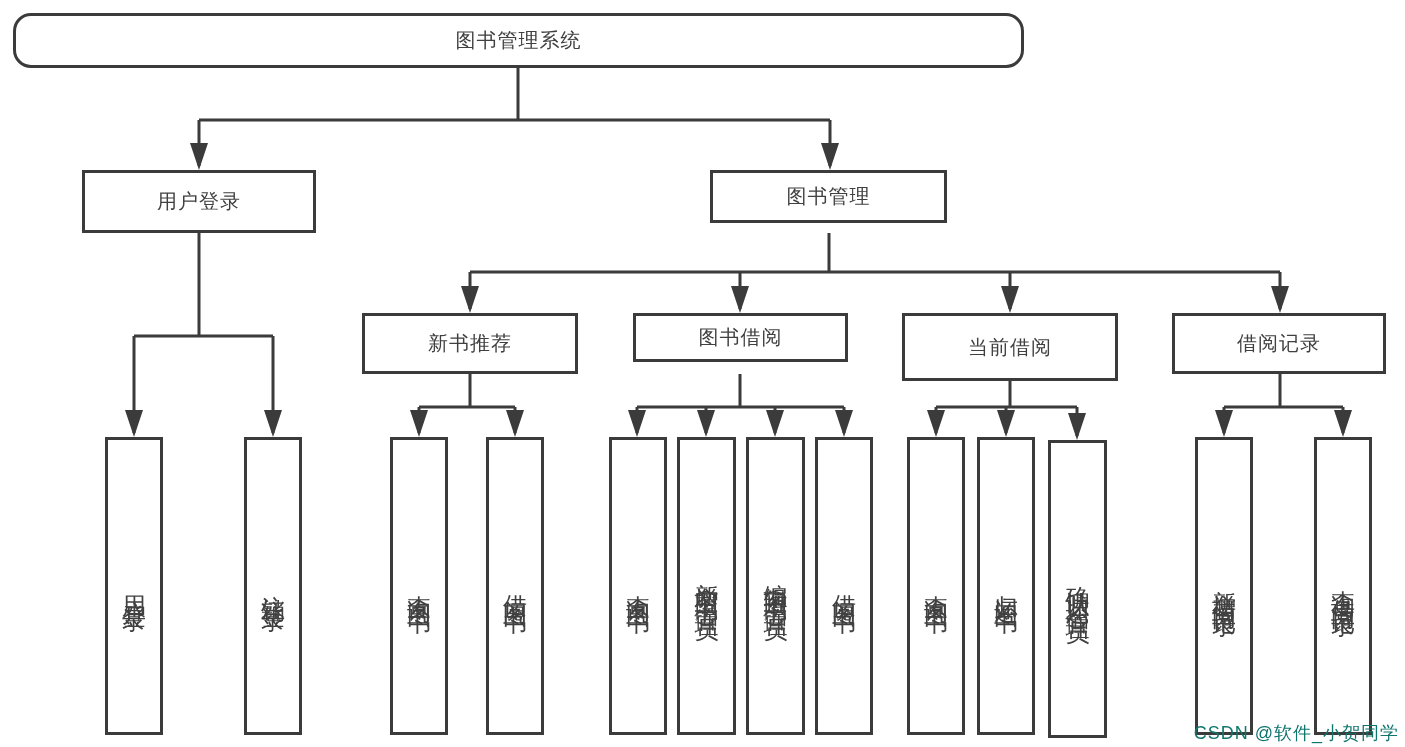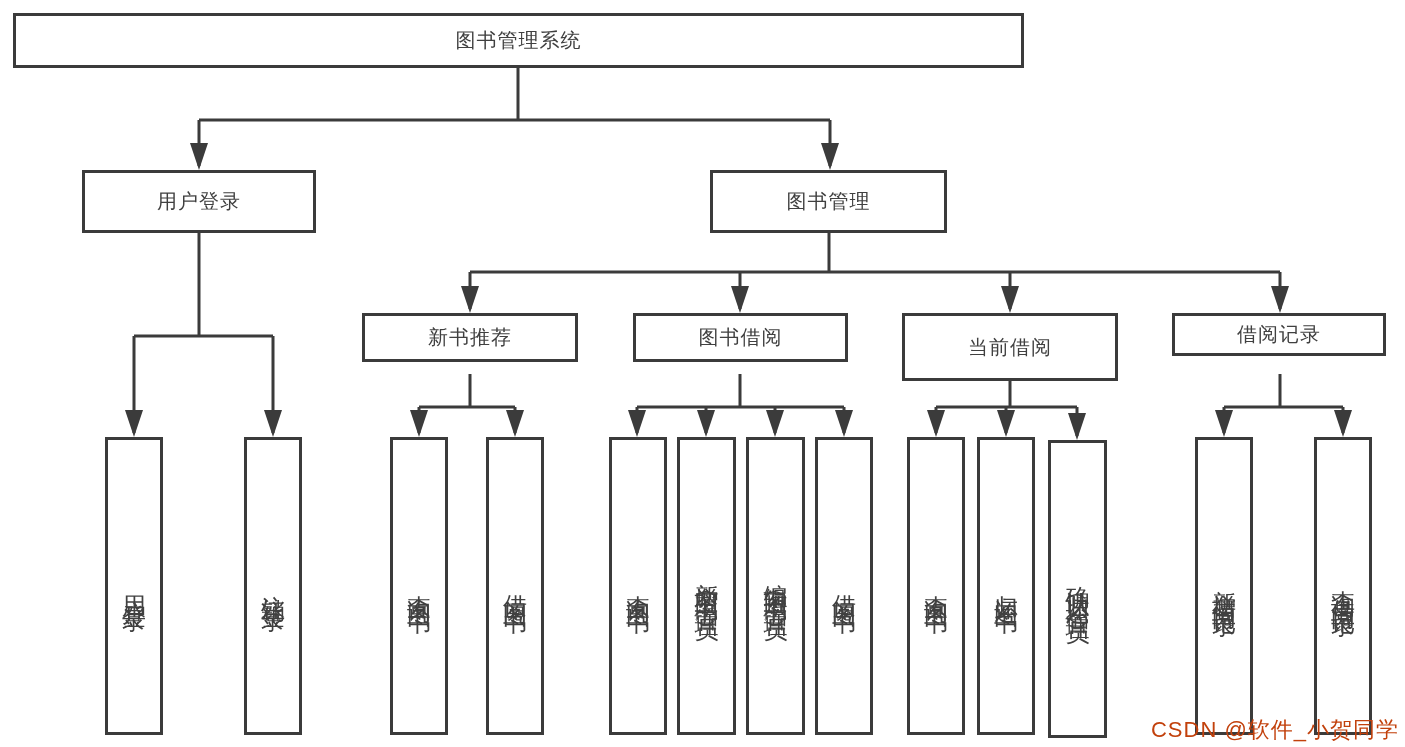--- a/index.html
+++ b/index.html
@@ -25,22 +25,22 @@
     text-orientation:mixed;
     font-size:24px;
     letter-spacing:5px;
     line-height:1.0;
     color:#404040;
     white-space:nowrap;
   }
   .watermark{
     position:absolute;
     right:6px;bottom:2px;
-    font-size:22px;
-    color:#c2410c;
+    font-size:18px;
+    color:#0f766e;
     letter-spacing:1px;
     pointer-events:none;
   }
 </style>
 </head>
 <body>
 
 <div class="canvas">
 
   <svg class="wires" viewBox="0 0 1405 747" xmlns="http://www.w3.org/2000/svg">
@@ -76,41 +76,41 @@
       <polygon points="766,410 784,410 775,437"></polygon>
       <polygon points="835,410 853,410 844,437"></polygon>
       <polygon points="927,410 945,410 936,437"></polygon>
       <polygon points="997,410 1015,410 1006,437"></polygon>
       <polygon points="1068,413 1086,413 1077,440"></polygon>
       <polygon points="1215,410 1233,410 1224,437"></polygon>
       <polygon points="1334,410 1352,410 1343,437"></polygon>
     </g>
   </svg>
 
-  <div class="node hnode" style="left:13px;top:13px;width:1011px;height:55px;">
+  <div class="node hnode" style="left:13px;top:13px;width:1011px;height:55px;border-radius:18px;">
     <span>图书管理系统</span>
   </div>
 
   <div class="node hnode" style="left:82px;top:170px;width:234px;height:63px;">
     <span>用户登录</span>
   </div>
-  <div class="node hnode" style="left:710px;top:170px;width:237px;height:63px;">
+  <div class="node hnode" style="left:710px;top:170px;width:237px;height:53px;">
     <span>图书管理</span>
   </div>
 
-  <div class="node hnode" style="left:362px;top:313px;width:216px;height:49px;">
+  <div class="node hnode" style="left:362px;top:313px;width:216px;height:61px;">
     <span>新书推荐</span>
   </div>
   <div class="node hnode" style="left:633px;top:313px;width:215px;height:49px;">
     <span>图书借阅</span>
   </div>
   <div class="node hnode" style="left:902px;top:313px;width:216px;height:68px;">
     <span>当前借阅</span>
   </div>
-  <div class="node hnode" style="left:1172px;top:313px;width:214px;height:43px;">
+  <div class="node hnode" style="left:1172px;top:313px;width:214px;height:61px;">
     <span>借阅记录</span>
   </div>
 
   <div class="node vnode" style="left:105px;top:437px;width:58px;height:298px;">
     <span>用户登录</span>
   </div>
   <div class="node vnode" style="left:244px;top:437px;width:58px;height:298px;">
     <span>注销登录</span>
   </div>
 

